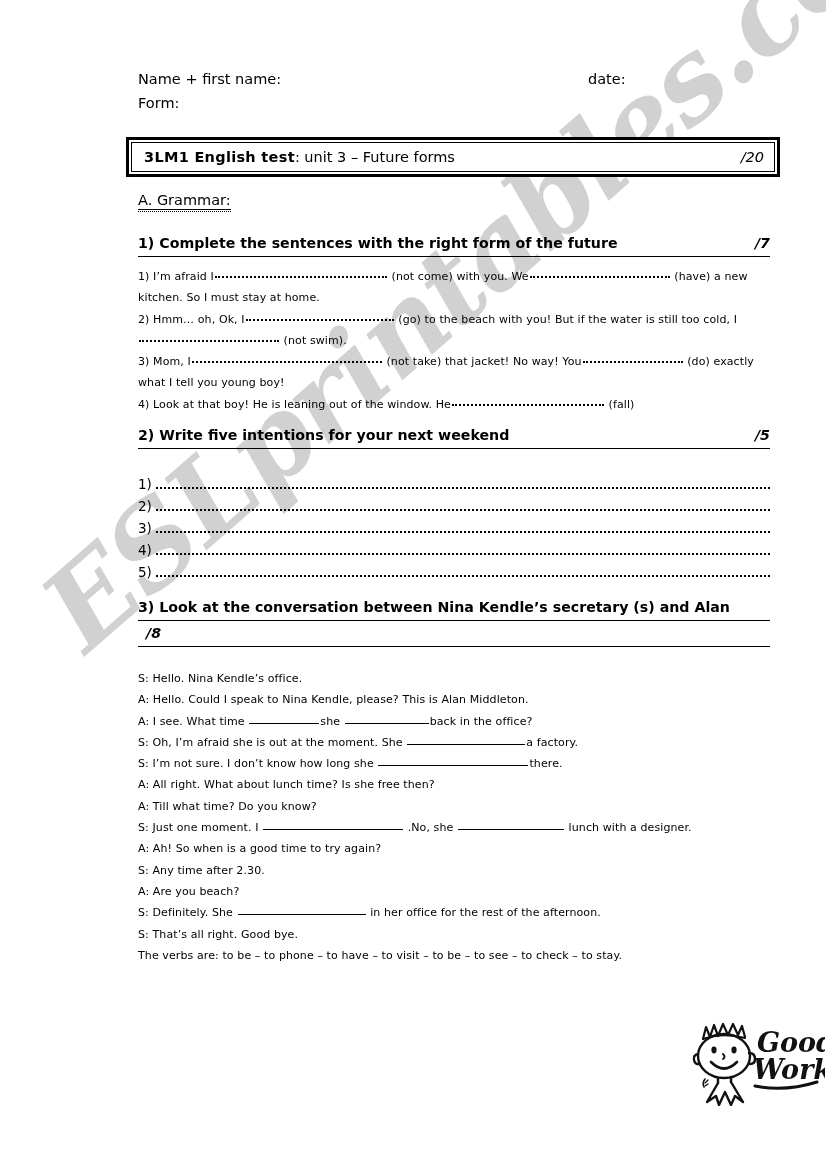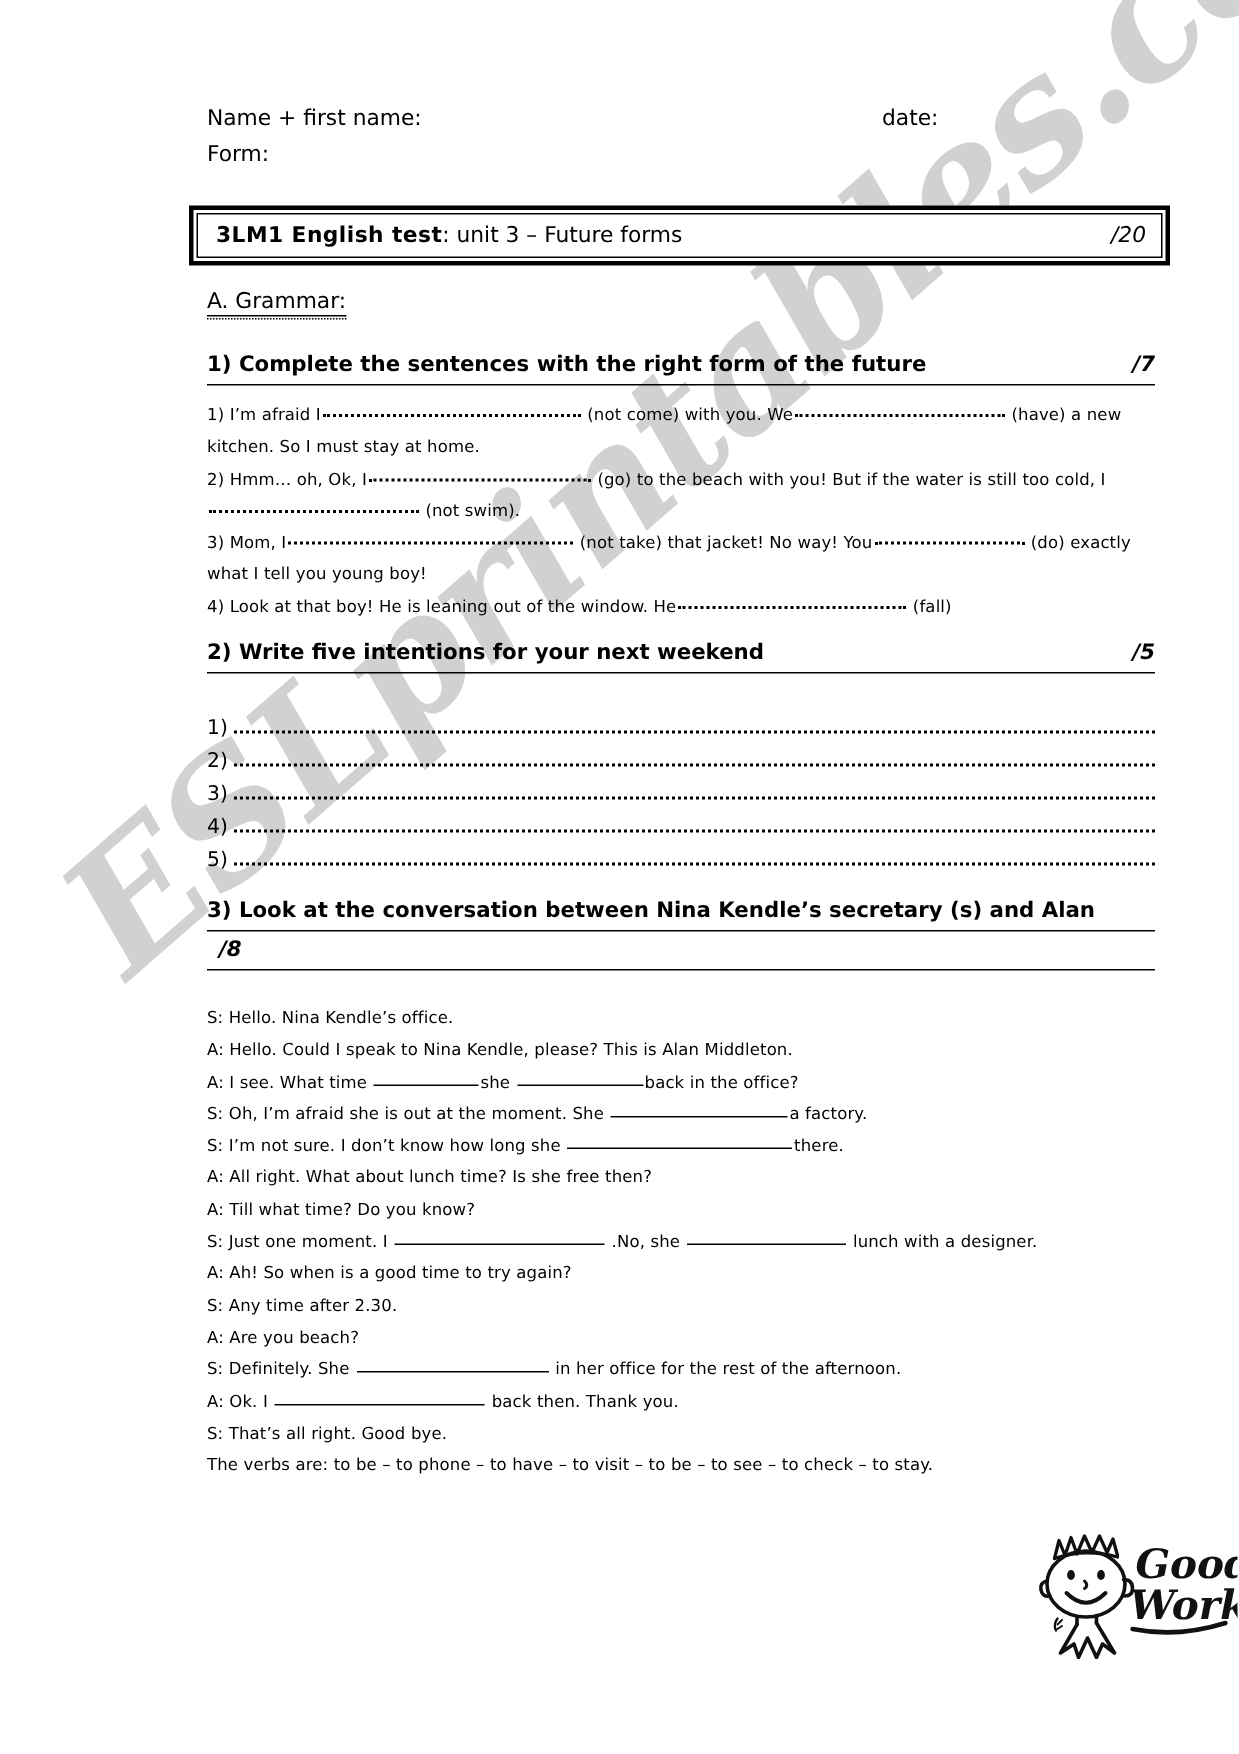--- a/index.html
+++ b/index.html
@@ -315,21 +315,20 @@
       <p><span>A: </span><span>I see. What time </span><span class="gap" style="width:70px"></span><span>she </span><span class="gap" style="width:84px"></span><span>back in the office?</span></p>
       <p><span>S: </span><span>Oh, I’m afraid she is out at the moment. She </span><span class="gap" style="width:118px"></span><span>a factory.</span></p>
       <p><span>S: </span><span>I’m not sure. I don’t know how long she </span><span class="gap" style="width:150px"></span><span>there.</span></p>
       <p><span>A: </span><span>All right. What about lunch time? Is she free then?</span></p>
       <p><span>A: </span><span>Till what time? Do you know?</span></p>
       <p><span>S: </span><span>Just one moment. I </span><span class="gap" style="width:140px"></span><span> .No, she </span><span class="gap" style="width:106px"></span><span> lunch with a designer.</span></p>
       <p><span>A: </span><span>Ah! So when is a good time to try again?</span></p>
       <p><span>S: </span><span>Any time after 2.30.</span></p>
       <p><span>A: </span><span>Are you beach?</span></p>
       <p><span>S: </span><span>Definitely. She </span><span class="gap" style="width:128px"></span><span> in her office for the rest of the afternoon.</span></p>
-      <p><span>A: </span><span>Ok. I </span><span class="gap" style="width:140px"></span><span> back then. Thank you.</span></p>
       <p><span>S: </span><span>That’s all right. Good bye.</span></p>
       <p><span>The verbs are: to be – to phone – to have – to visit – to be – to see – to check – to stay.</span></p>
     </div>
 
     <div id="goodwork">
       <svg width="140" height="100" viewBox="0 0 140 100">
         <g fill="none" stroke="#111" stroke-width="2.4" stroke-linecap="round" stroke-linejoin="round">
 
           <path d="M18 33 L21 21 L25 31 L29 19 L33 30 L38 18 L43 29 L48 18 L53 29 L57 20 L60 31" stroke-width="2.2"></path>
           <path d="M18 33 Q38 26 60 32" stroke-width="2.2"></path>

